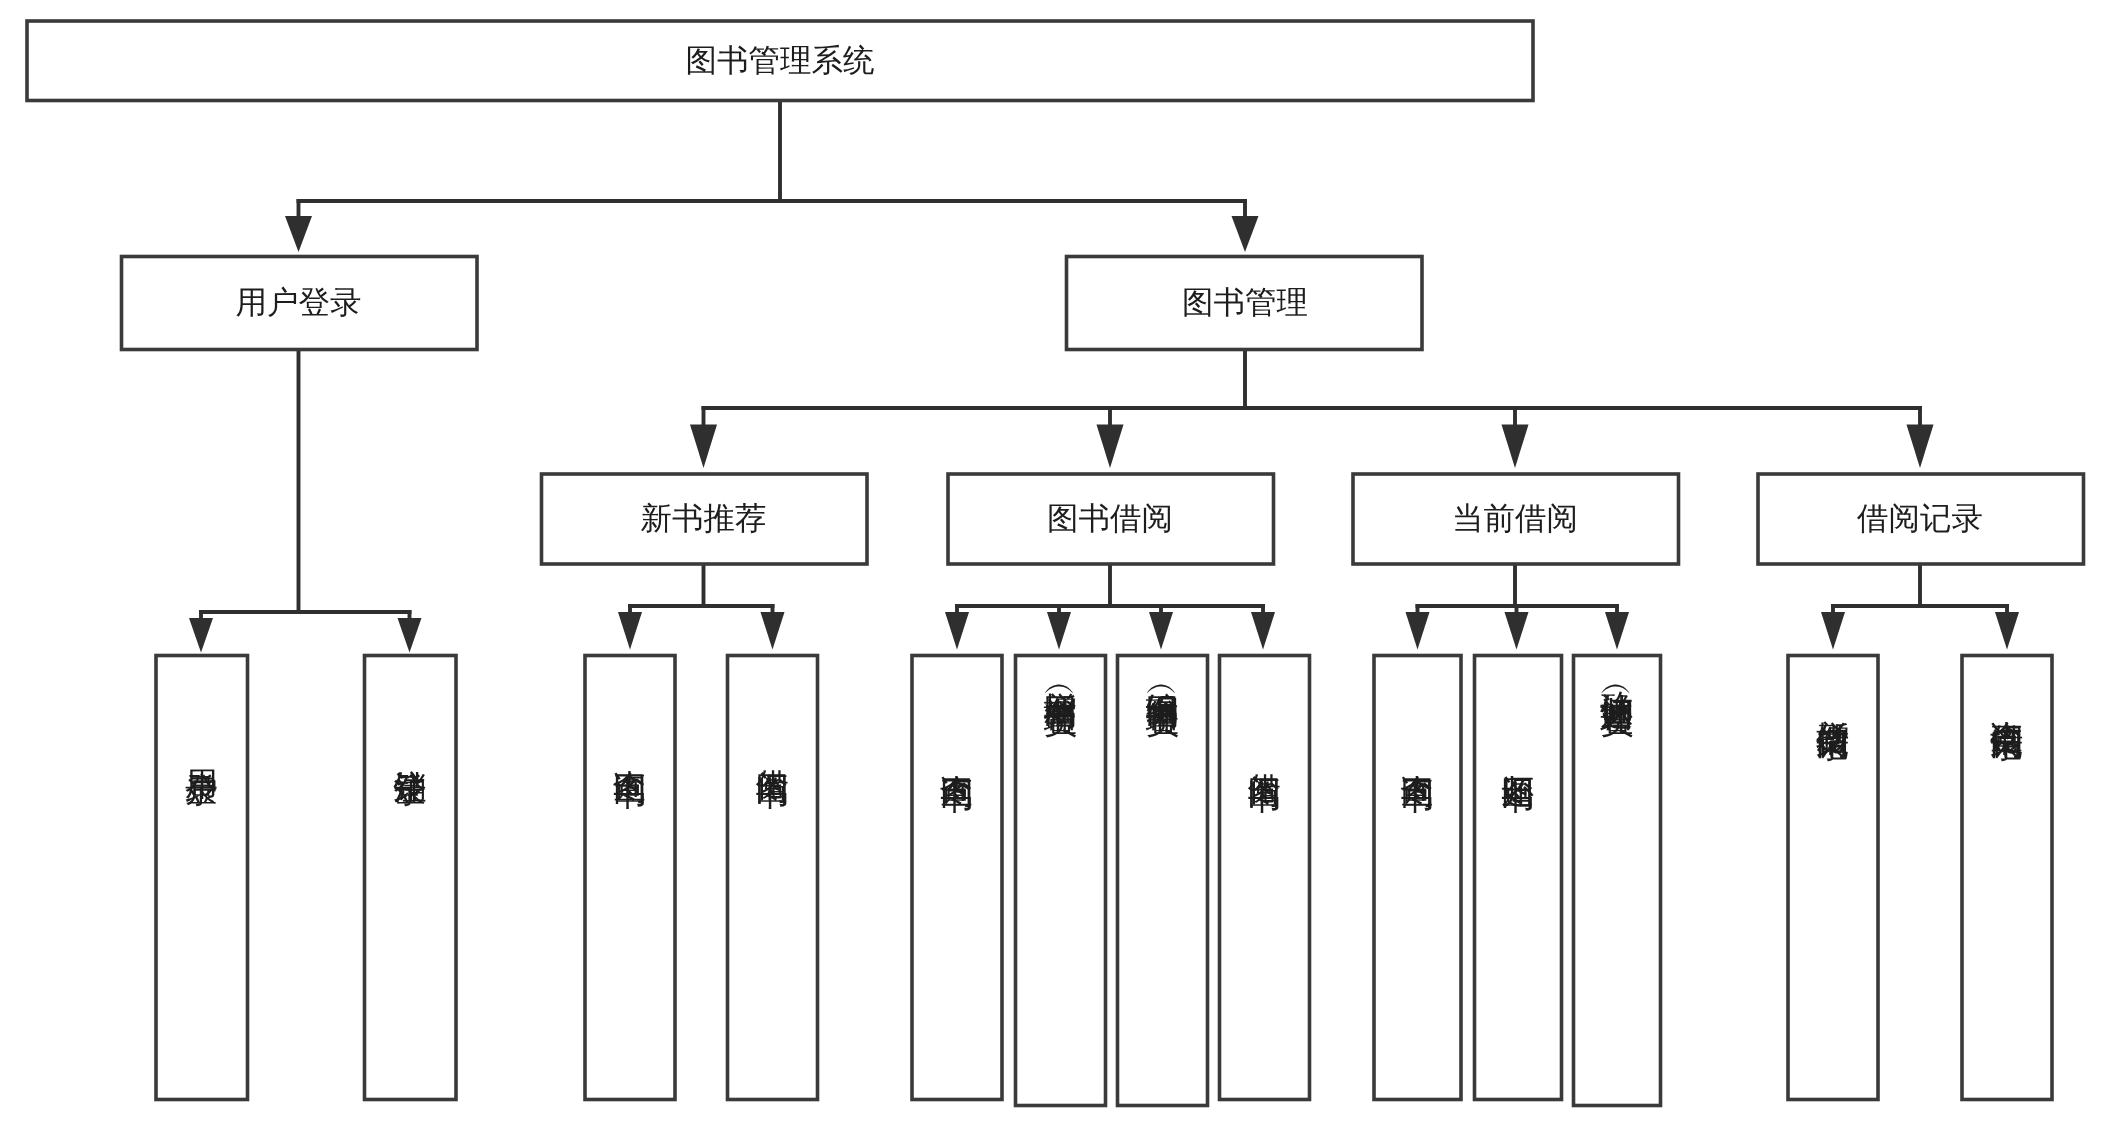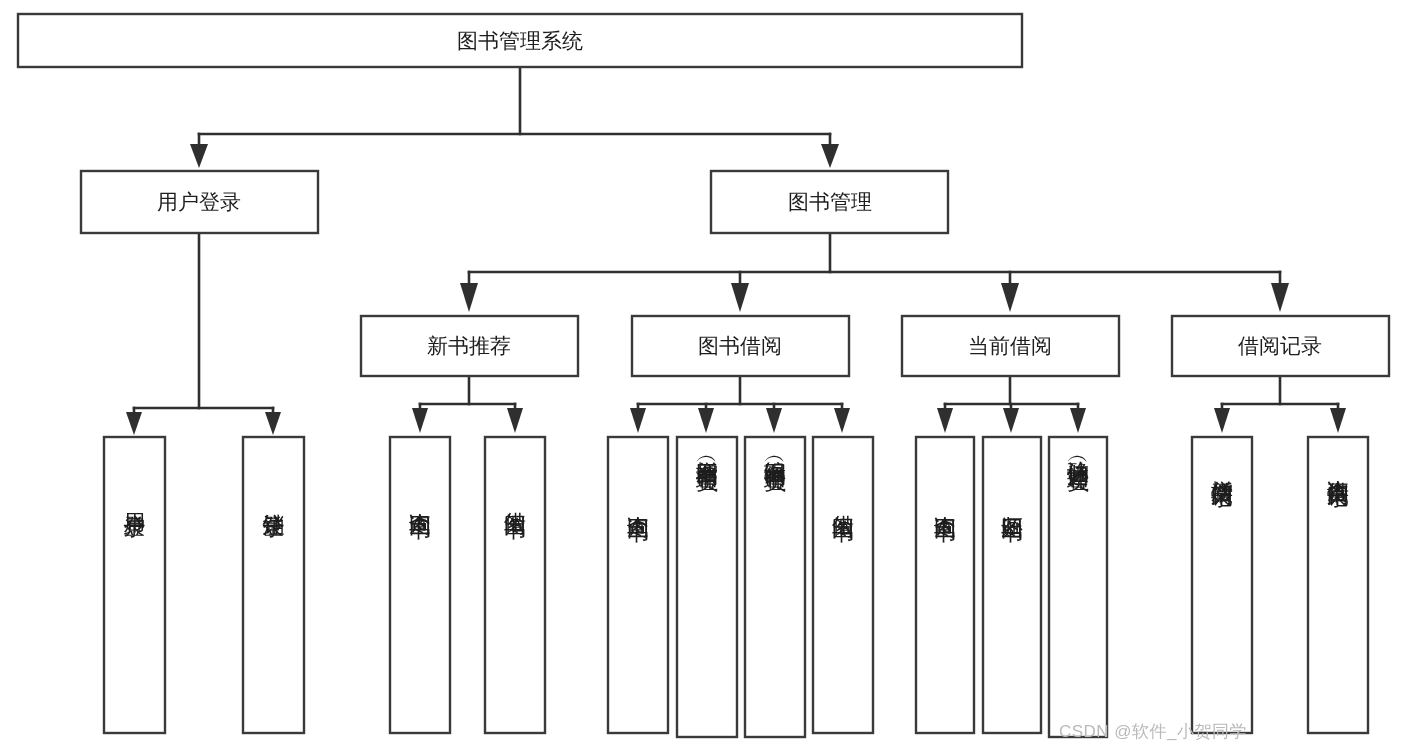--- a/index.html
+++ b/index.html
@@ -255,14 +255,13 @@
     <span class="leaf-label">确认归还（管理员）</span>
   </div>
 
   <div class="leaf-label-wrap" style="left:1192px; top:462px; width:60px; height:270px;">
     <span class="leaf-label">新增借阅记录</span>
   </div>
   <div class="leaf-label-wrap" style="left:1308px; top:462px; width:60px; height:270px;">
     <span class="leaf-label">查询借阅记录</span>
   </div>
 
-  <div class="watermark">CSDN @软件_小贺同学</div>
 </div>
 
 </body></html>

